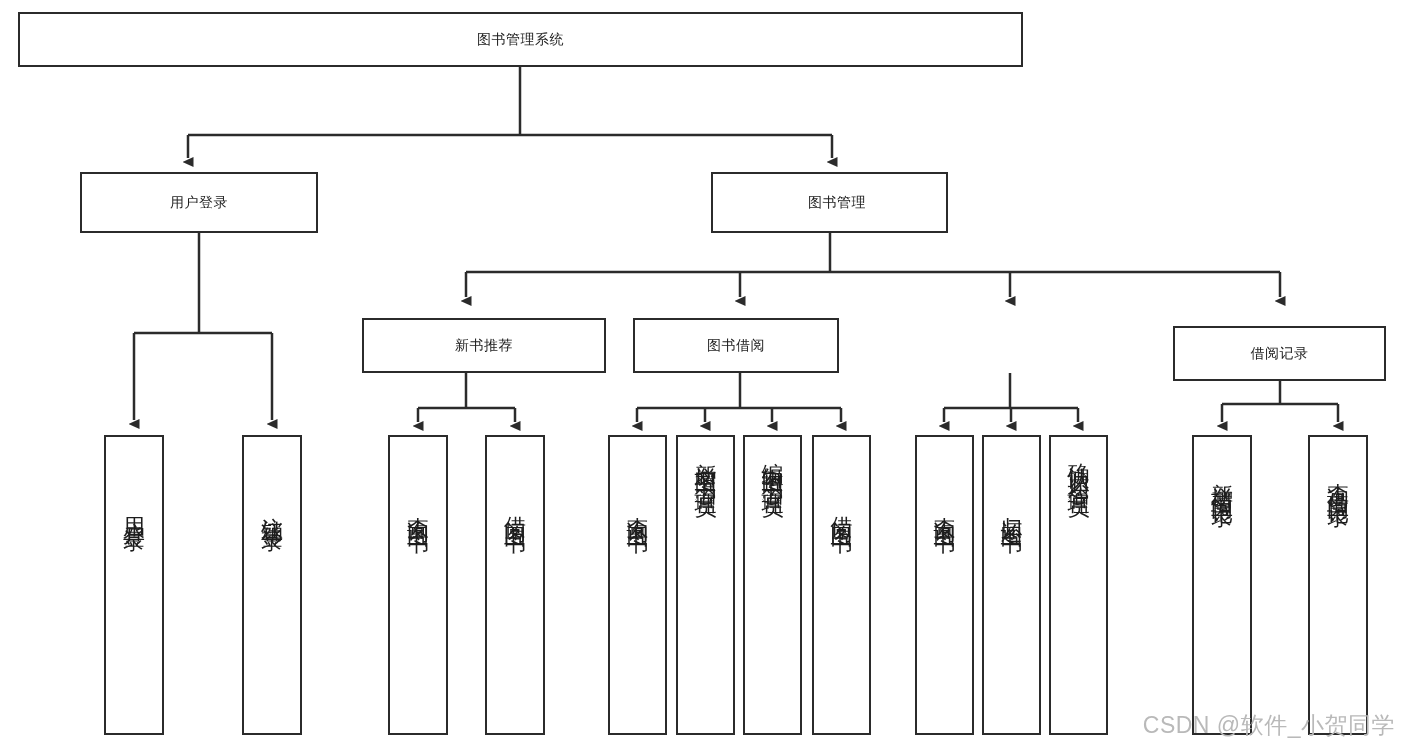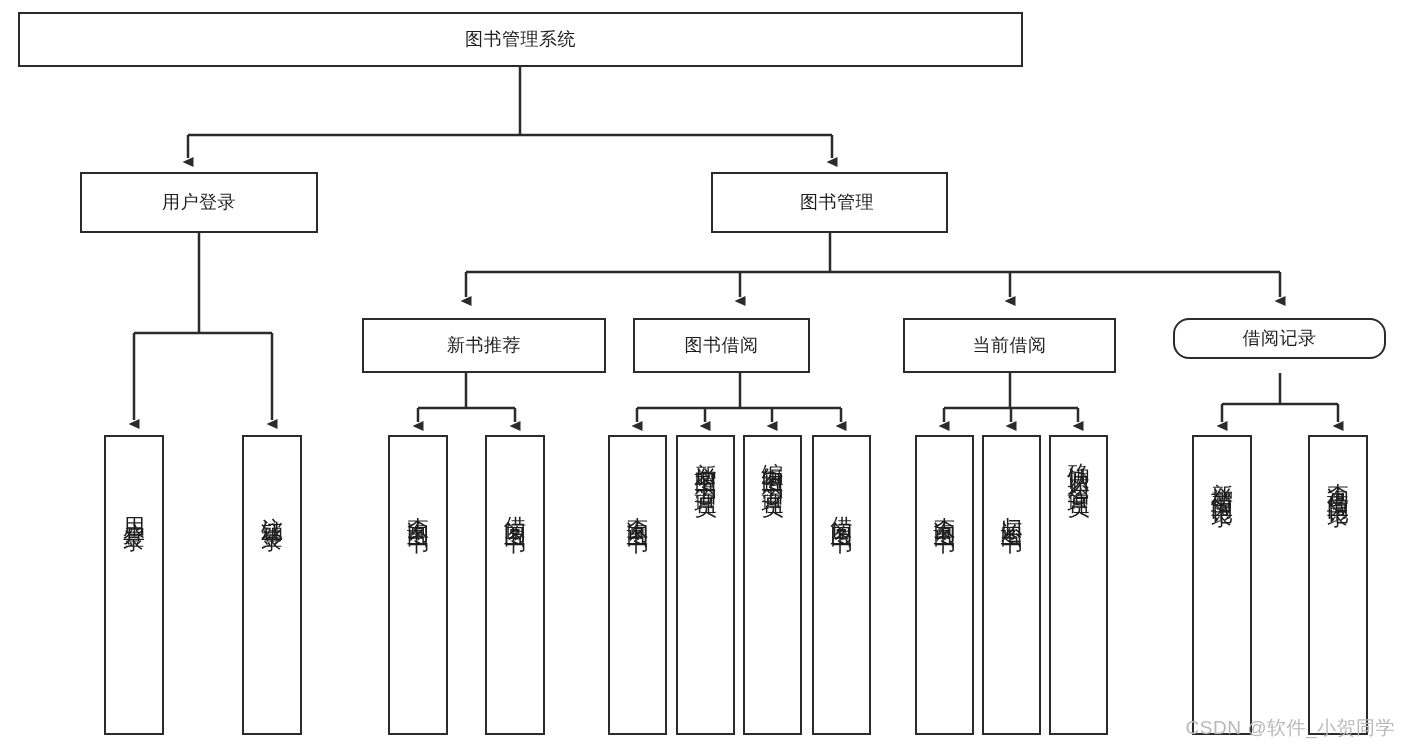--- a/index.html
+++ b/index.html
@@ -33,21 +33,21 @@
     position: absolute;
     box-sizing: border-box;
     background: #ffffff;
     border: 2.5px solid #2b2b2b;
     display: flex;
     align-items: center;
     justify-content: center;
     overflow: hidden;
   }
   .node-label-h {
-    font-size: 18px;
+    font-size: 14px;
     color: #1d1d1d;
     line-height: 1.15;
     letter-spacing: 0.5px;
     white-space: nowrap;
     text-align: center;
   }
   .node-box.vertical {
     align-items: flex-start;
     justify-content: center;
     padding-top: 14px;
@@ -59,21 +59,21 @@
     text-orientation: upright;
     letter-spacing: 5px;
     line-height: 1.0;
     text-align: left;
     white-space: nowrap;
   }
   #watermark {
     position: absolute;
     right: 10px;
     bottom: 6px;
-    font-size: 19px;
+    font-size: 23px;
     color: #b9b9b9;
     white-space: nowrap;
     pointer-events: none;
     letter-spacing: 0.5px;
   }
 </style>
 </head>
 <body>
 
 <div id="diagram-root">
@@ -135,27 +135,24 @@
   <div class="node-box" style="left:80px; top:172px; width:238px; height:61px;">
     <span class="node-label-h">用户登录</span>
   </div>
   <div class="node-box" style="left:711px; top:172px; width:237px; height:61px;padding-left:15px;">
     <span class="node-label-h">图书管理</span>
   </div>
 
   <div class="node-box" style="left:362px; top:318px; width:244px; height:55px;">
     <span class="node-label-h">新书推荐</span>
   </div>
-  <div class="node-box" style="left:633px; top:318px; width:177px; height:55px;">
+  <div class="node-box" style="left:633px; top:318px; width:206px; height:55px;">
     <span class="node-label-h">图书借阅</span>
   </div>
-  <div class="node-box" style="left:903px; top:318px; width:213px; height:55px;">
-    <span class="node-label-h">当前借阅</span>
-  </div>
-  <div class="node-box" style="left:1173px; top:318px; width:213px; height:41px;border-radius:16px;">
+  <div class="node-box" style="left:1173px; top:326px; width:213px; height:55px;">
     <span class="node-label-h">借阅记录</span>
   </div>
 
   <div class="node-box vertical" style="left:104px; top:435px; width:60px; height:300px; padding-top:62px;">
     <span class="node-label-v">用户登录</span>
   </div>
   <div class="node-box vertical" style="left:242px; top:435px; width:60px; height:300px; padding-top:62px;">
     <span class="node-label-v">注销登录</span>
   </div>
 

